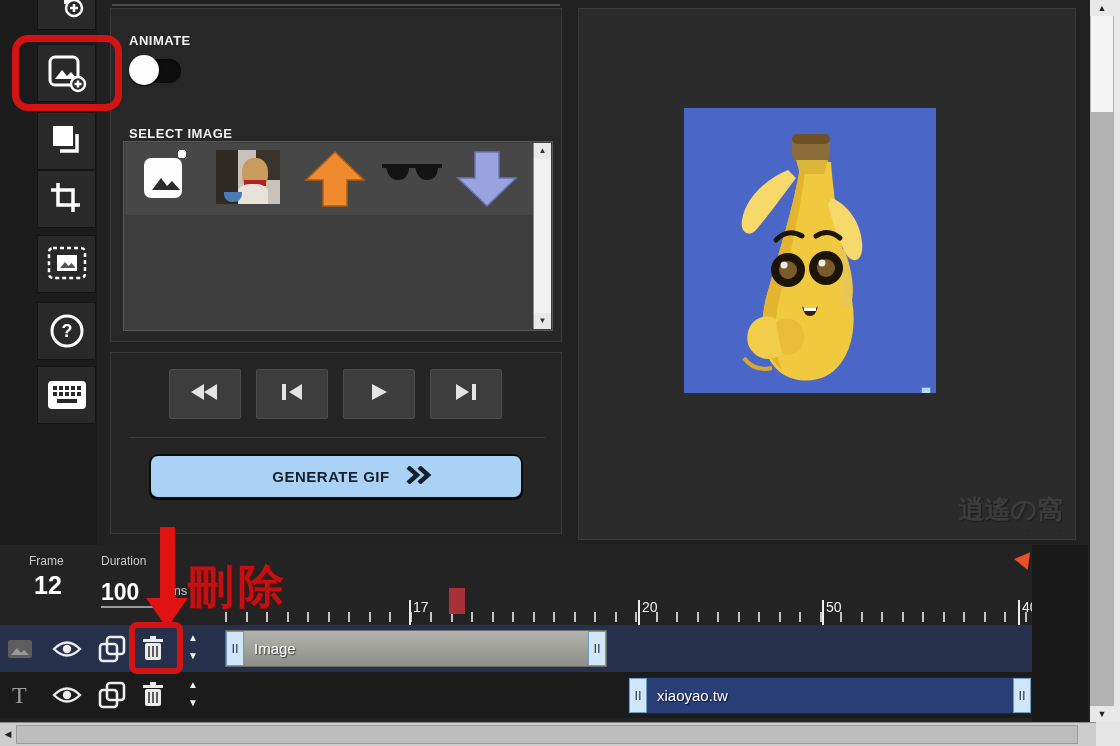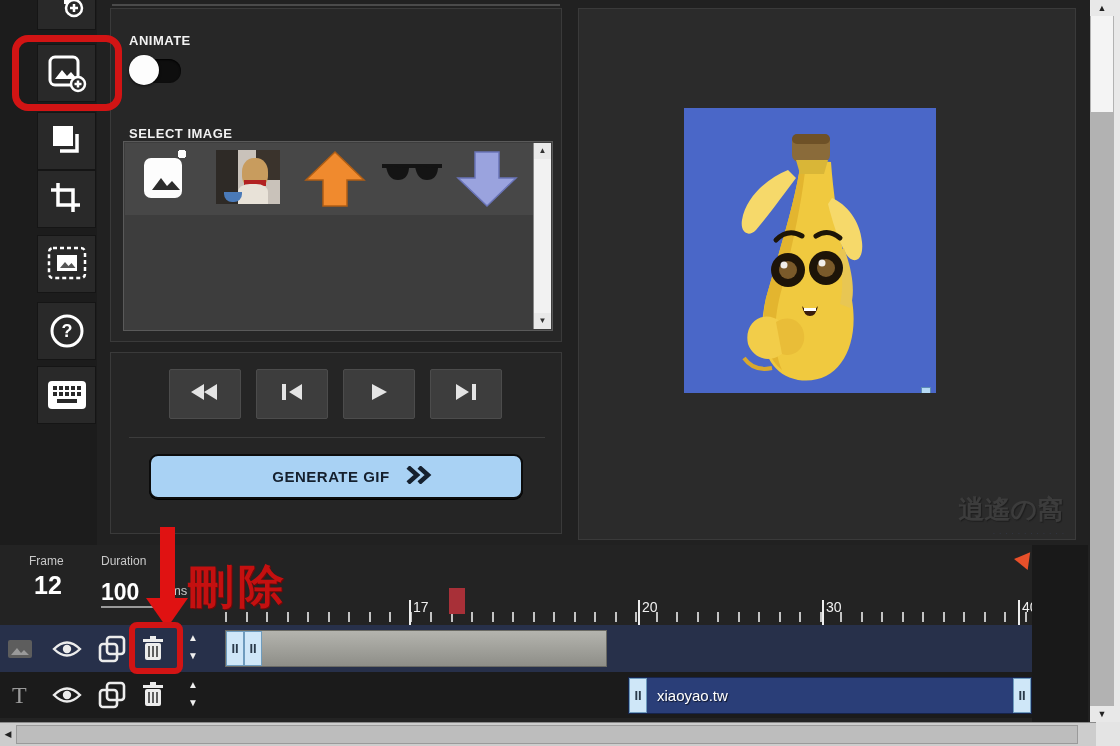--- a/index.html
+++ b/index.html
@@ -72,21 +72,21 @@
   .track-row { position:absolute; left:0; width:1032px; height:47px; }
   #track-image { top:625px; background:#27304a; }
   #track-text  { top:672px; height:46px; background:#1b1b1b; }
   .row-icon { position:absolute; top:50%; transform:translateY(-50%); display:flex;
     align-items:center; justify-content:center; cursor:pointer; }
   .sort-btns { position:absolute; left:184px; top:4px; width:18px; height:38px; color:#f0f0f0;
     font-size:10px; text-align:center; line-height:1.8; cursor:pointer; }
 
   .clip { position:absolute; top:5px; height:37px; display:flex; align-items:center; cursor:grab; }
   .clip .grip { width:18px; height:100%; background:#cfe7f8; border:1px solid #6f9cbe;
-    color:#2a3a4a; font-size:13px; font-weight:bold; display:flex; align-items:center; justify-content:center; }
+    color:#2a3a4a; font-size:13px; font-weight:normal; display:flex; align-items:center; justify-content:center; }
   #clip-image { left:225px; width:382px; background:linear-gradient(#b4b4ae,#8e8e88); border:1px solid #6a6a64; }
   #clip-text  { left:628px; width:404px; background:#2a3e78; border:1px solid #16234a; }
   .clip .clip-label { flex:1; color:#fff; font-size:15px; padding-left:10px;
     text-shadow:1px 1px 1px rgba(0,0,0,.65); }
 
   
   #v-scroll { left:1090px; top:0; width:24px; height:722px; background:#b2b2b2; }
   #v-scroll .sb-btn { position:absolute; left:0; width:24px; height:16px; background:#e8e8e8;
     color:#222; font-size:9px; text-align:center; line-height:16px; }
   #v-thumb { position:absolute; left:1px; top:16px; width:22px; height:96px; background:#f4f4f4; }
@@ -349,21 +349,21 @@
     <div class="abs" style="left:409px; top:55px; width:2px; height:25px;">
       <div style="width:2px;height:25px;background:#eee;"></div>
       <span class="ruler-num" style="bottom:10px;">17</span>
     </div>
     <div class="abs" style="left:638px; top:55px; width:2px; height:25px;">
       <div style="width:2px;height:25px;background:#eee;"></div>
       <span class="ruler-num" style="bottom:10px;">20</span>
     </div>
     <div class="abs" style="left:822px; top:55px; width:2px; height:25px;">
       <div style="width:2px;height:25px;background:#eee;"></div>
-      <span class="ruler-num" style="bottom:10px;">30</span>
+      <span class="ruler-num" style="bottom:10px;">50</span>
     </div>
     <div class="abs" style="left:1018px; top:55px; width:2px; height:25px;">
       <div style="width:2px;height:25px;background:#eee;"></div>
       <span class="ruler-num" style="bottom:10px;">40</span>
     </div>
   </div>
 
   <div id="tl-rightdark" class="abs"></div>
   <div id="playhead" class="abs"></div>
   <div id="end-marker" class="abs"></div>
@@ -394,20 +394,21 @@
           <rect x="9" y="0" width="6" height="3" fill="#ececec"></rect>
           <path d="M8 10 v11 M12 10 v11 M16 10 v11" stroke="#3a3a3a" stroke-width="1.6"></path>
         </svg>
     </div>
     <div class="sort-btns">
       <span>▲</span><br>
       <span>▼</span>
     </div>
     <div id="clip-image" class="clip">
       <div class="grip">II</div>
+      <div class="clip-label">Image</div>
       <div class="grip">II</div>
     </div>
   </div>
 
   <div id="track-text" class="track-row">
     <div class="row-icon" style="left:12px; color:#9a9a9a; font-family:'Liberation Serif',serif; font-size:24px;">T</div>
     <div class="row-icon" style="left:52px;">
       <svg width="30" height="20" viewBox="0 0 30 20">
           <path d="M2 10 Q15 -3 28 10 Q15 23 2 10 Z" fill="none" stroke="#ececec" stroke-width="2.4"></path>
           <circle cx="15" cy="10" r="4.2" fill="#ececec"></circle>

